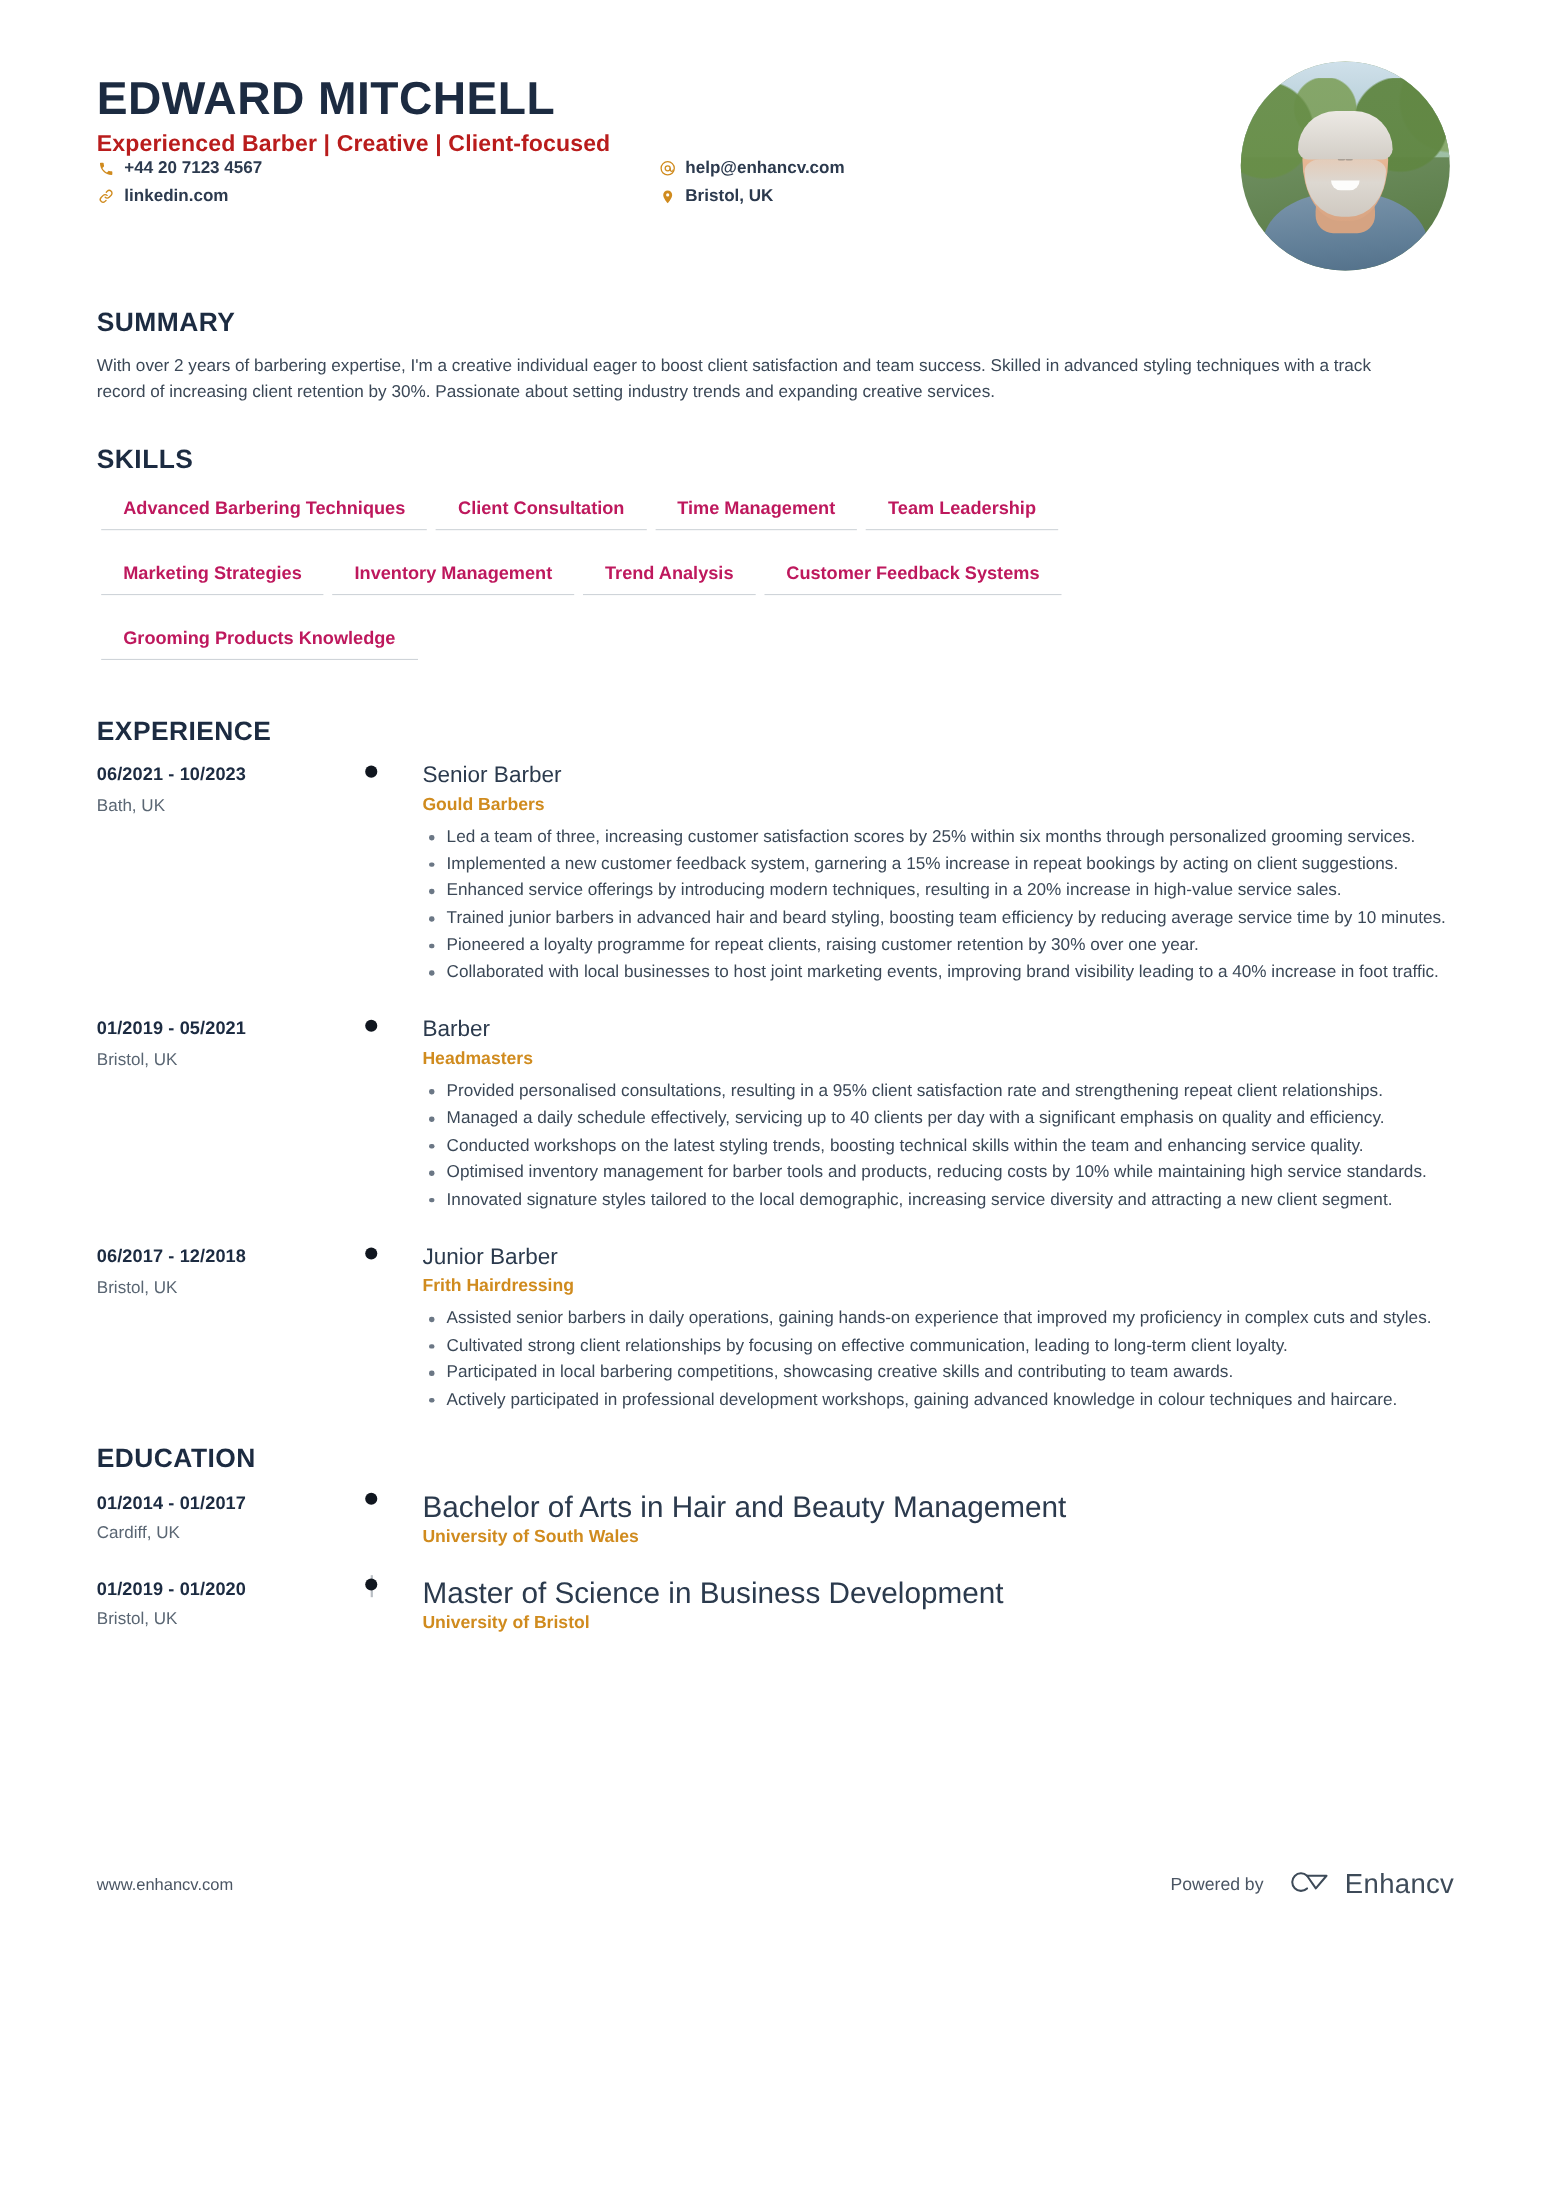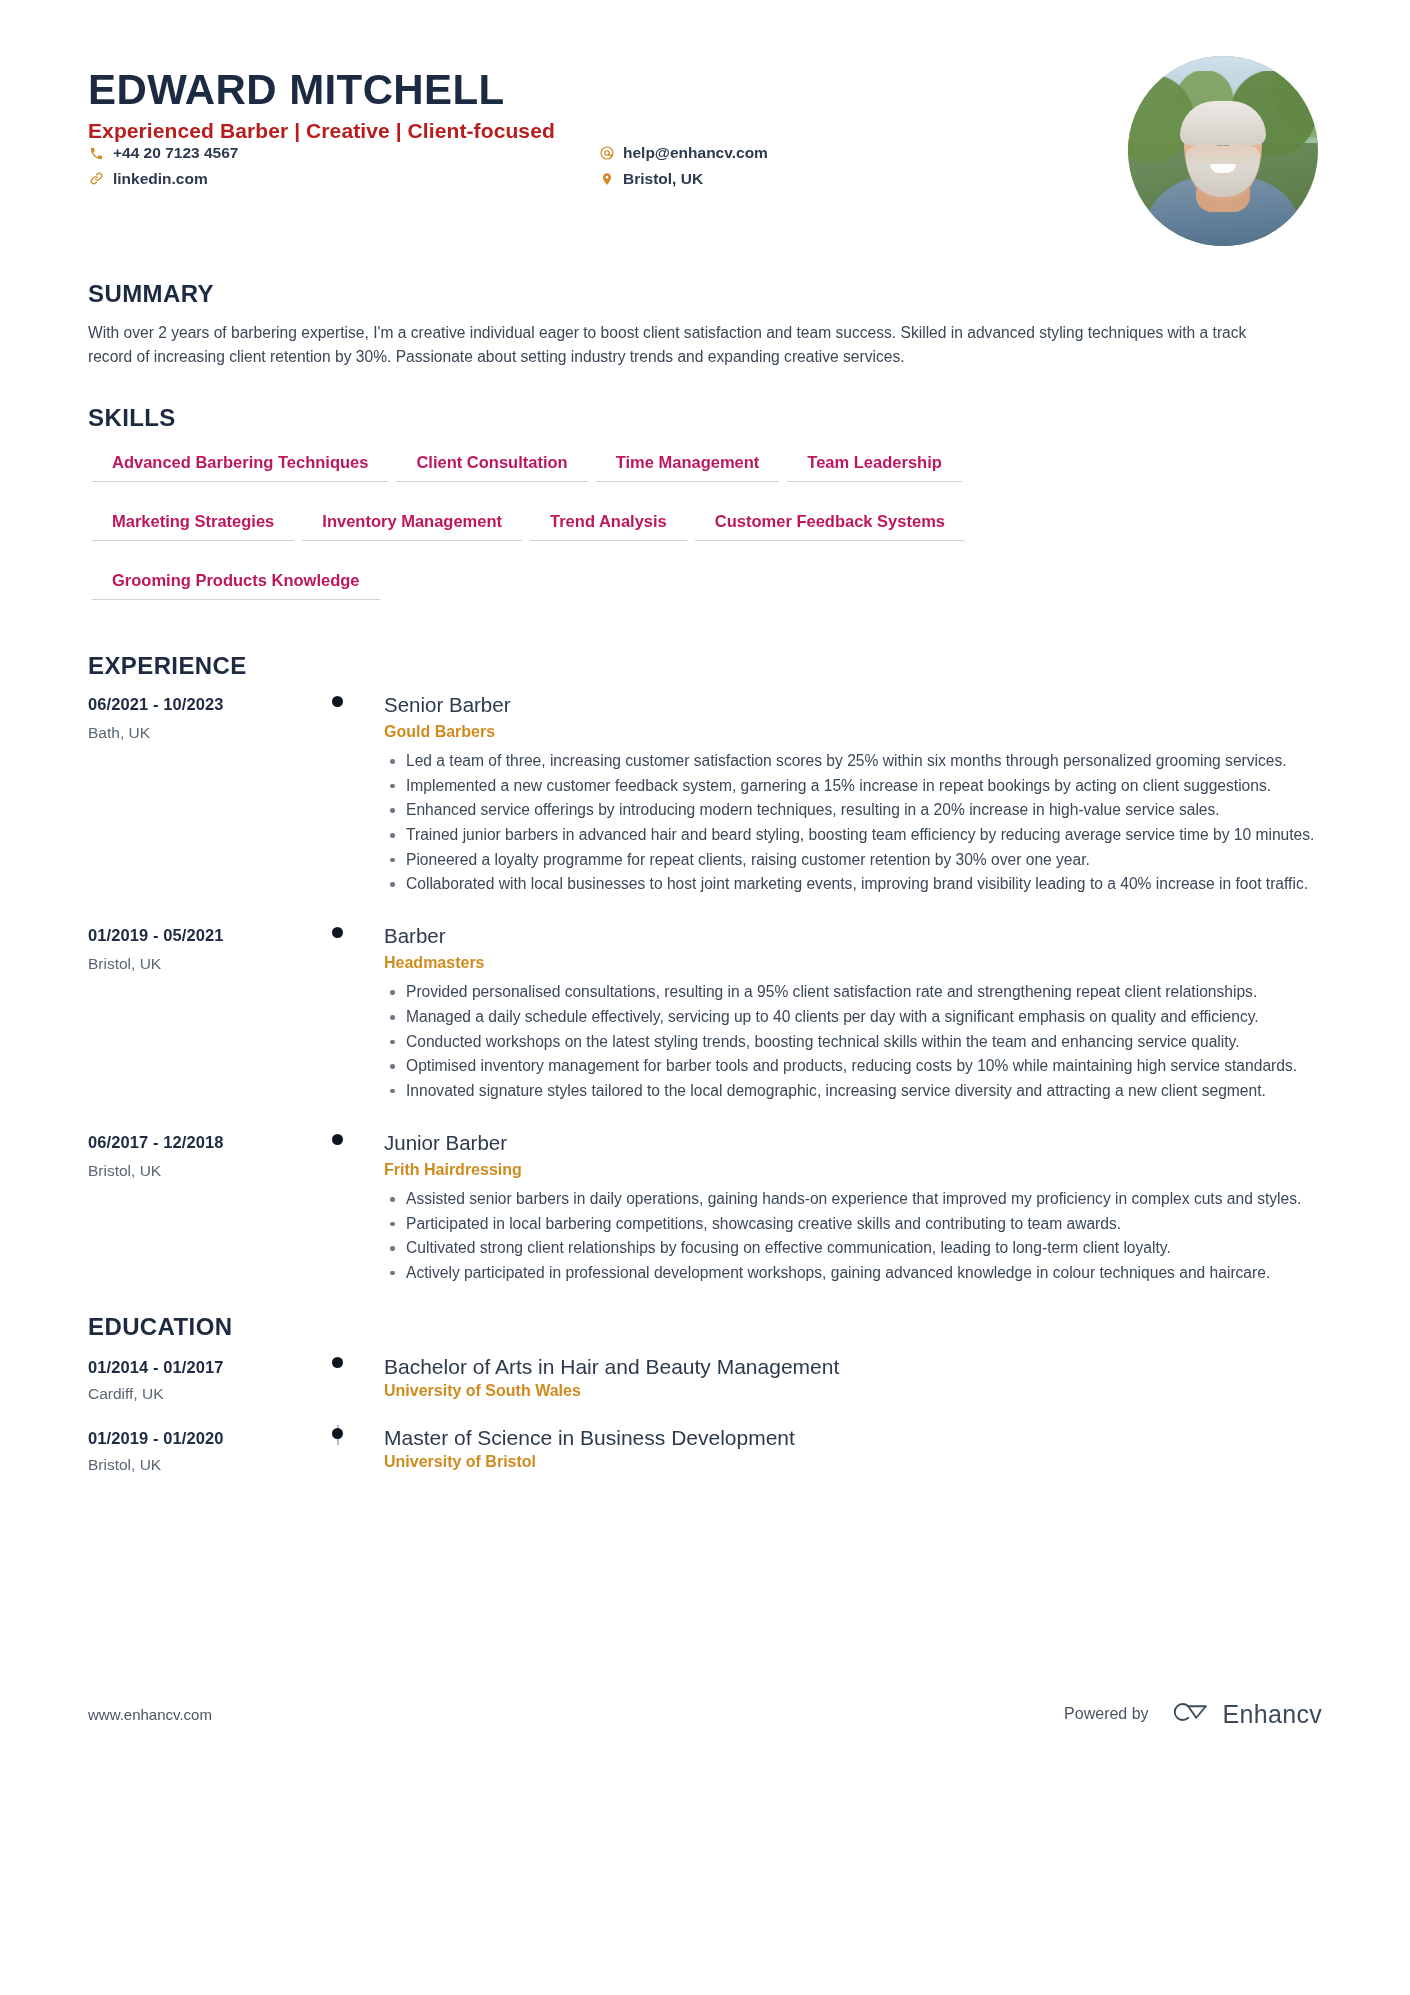--- a/index.html
+++ b/index.html
@@ -255,21 +255,21 @@
     left: 6px;
     top: 9px;
     width: 4.5px;
     height: 4.5px;
     border-radius: 50%;
     background: #6b7785;
   }
 
   
   .edu .entry-right { padding-bottom: 16px; }
-  .edu .entry-title { font-size: 21px; margin-bottom: 3px; }
+  .edu .entry-title { font-size: 27px; margin-bottom: 3px; }
   .edu .entry-date { margin-bottom: 8px; }
   .edu .entry-left { padding-top: 4px; }
 
   .gap-exp { height: 30px; }
   .gap-sec { height: 34px; }
 
   
   .footer {
     position: absolute;
     left: 88px;
@@ -452,22 +452,22 @@
         </div>
         <div class="entry-rail">
           <div class="line"></div>
           <div class="dot"></div>
         </div>
         <div class="entry-right">
           <div class="entry-title">Junior Barber</div>
           <div class="entry-org">Frith Hairdressing</div>
           <ul class="bullets">
             <li>Assisted senior barbers in daily operations, gaining hands-on experience that improved my proficiency in complex cuts and styles.</li>
+            <li>Cultivated strong client relationships by focusing on effective communication, leading to long-term client loyalty.</li>
             <li>Participated in local barbering competitions, showcasing creative skills and contributing to team awards.</li>
-            <li>Cultivated strong client relationships by focusing on effective communication, leading to long-term client loyalty.</li>
             <li>Actively participated in professional development workshops, gaining advanced knowledge in colour techniques and haircare.</li>
           </ul>
         </div>
       </div>
     </div>
 
     <div class="section edu">
       <div class="section-title">EDUCATION</div>
 
       <div class="entry">

